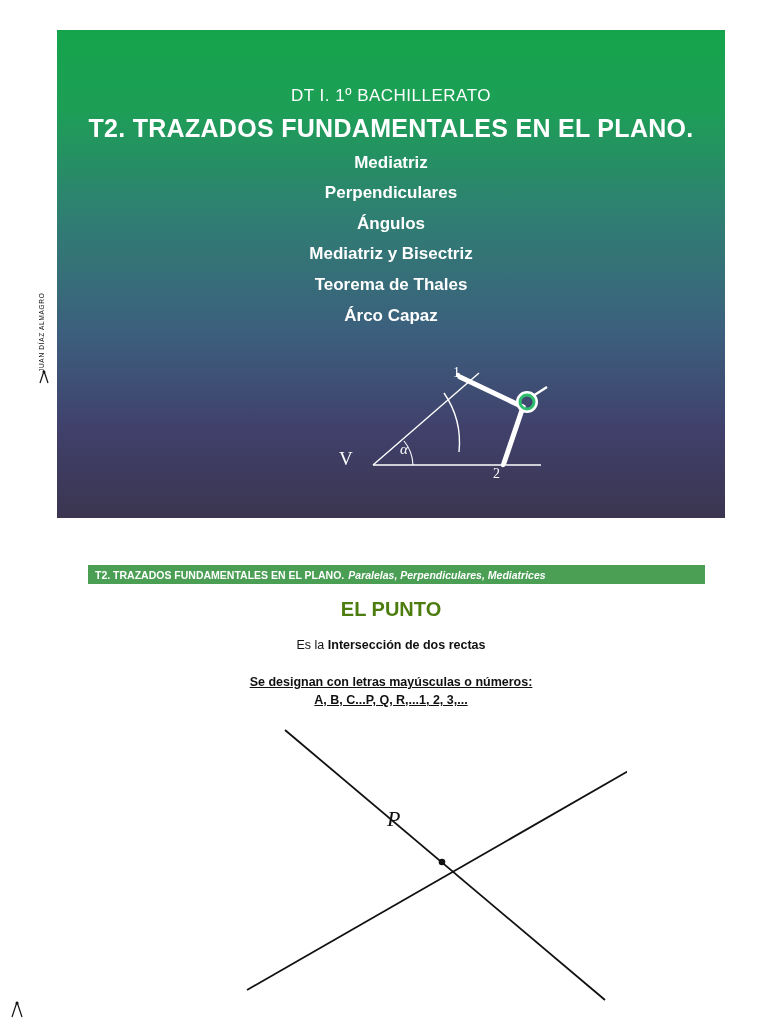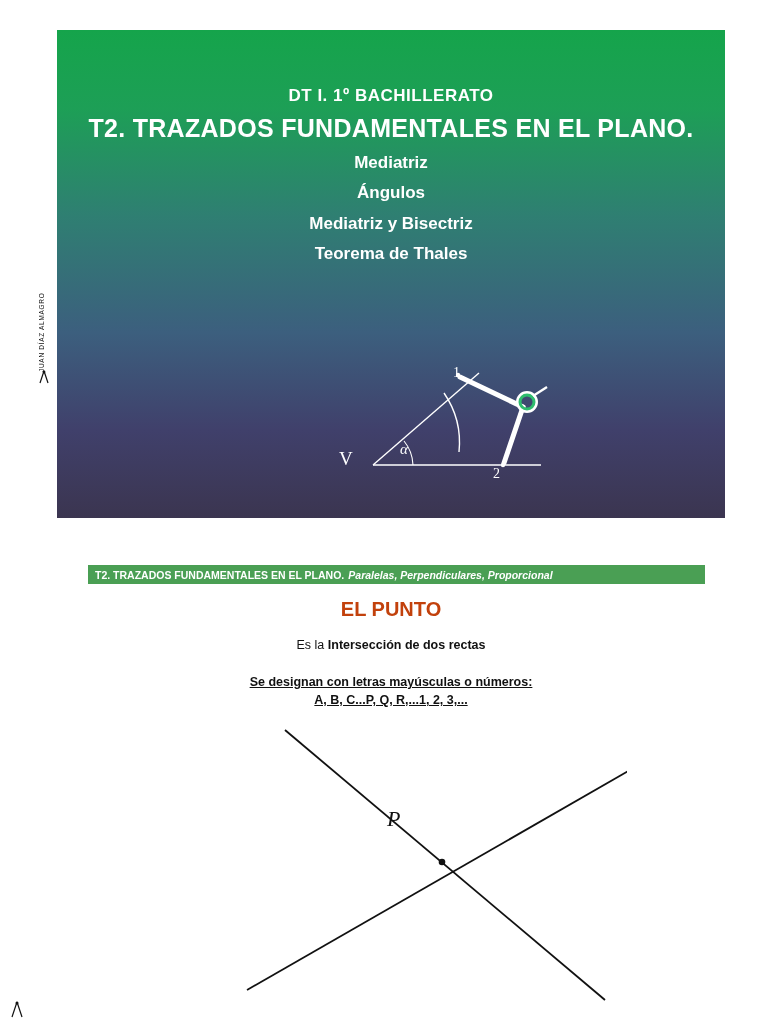--- a/index.html
+++ b/index.html
@@ -31,21 +31,21 @@
   .cover-text {
     position: absolute;
     left: 0;
     top: 56px;
     width: 668px;
     text-align: center;
     color: #ffffff;
   }
   .cover-line-small {
     font-size: 17px;
-    font-weight: bold;
+    font-weight: normal;
     letter-spacing: 0.5px;
     margin-bottom: 6px;
   }
   .cover-title {
     font-size: 25px;
     font-weight: bold;
     line-height: 1.3;
     letter-spacing: 0.3px;
   }
   .cover-sub {
@@ -146,21 +146,21 @@
     margin-left: 4px;
   }
   .s2-title {
     position: absolute;
     left: 0;
     top: 50px;
     width: 668px;
     text-align: center;
     font-size: 20px;
     font-weight: bold;
-    color: #c2410c;
+    color: #4d7c0f;
   }
   .s2-line1 {
     position: absolute;
     left: 0;
     top: 90px;
     width: 668px;
     text-align: center;
     font-size: 12.5px;
     color: #111;
   }
@@ -205,23 +205,25 @@
 <body>
 
 <div class="page">
 
   <div class="slide1">
 
     <div class="cover-text">
       <div class="cover-line-small">DT I. 1º BACHILLERATO</div>
       <div class="cover-title">T2. TRAZADOS FUNDAMENTALES EN EL PLANO.</div>
       <div class="cover-sub">Mediatriz</div>
+      <div class="cover-sub">Perpendiculares</div>
       <div class="cover-sub">Ángulos</div>
       <div class="cover-sub">Mediatriz y Bisectriz</div>
       <div class="cover-sub">Teorema de Thales</div>
+      <div class="cover-sub">Árco Capaz</div>
     </div>
 
     <svg class="angle-fig" viewBox="0 0 260 140">
 
       <line x1="46" y1="110" x2="214" y2="110" stroke="#ffffff" stroke-width="1.4"></line>
 
       <line x1="46" y1="110" x2="152" y2="18" stroke="#ffffff" stroke-width="1.4"></line>
 
       <path d="M 132 97 A 88 88 0 0 0 117 38" fill="none" stroke="#ffffff" stroke-width="1.4"></path>
 
@@ -246,21 +248,21 @@
   <svg class="compass-mark" viewBox="0 0 12 14">
     <path d="M6 1 L2 13 M6 1 L10 13" stroke="#111" stroke-width="1.2" fill="none"></path>
     <circle cx="6" cy="2" r="1.4" fill="#111"></circle>
   </svg>
   <div class="author-vert">JUAN DÍAZ ALMAGRO</div>
 
   <div class="slide2">
 
     <div class="banner">
       <span>T2. TRAZADOS FUNDAMENTALES EN EL PLANO.</span>
-      <em>Paralelas, Perpendiculares, Proporcional</em>
+      <em>Paralelas, Perpendiculares, Mediatrices</em>
     </div>
 
     <div class="s2-title">EL PUNTO</div>
 
     <div class="s2-line1">
       <span>Es la </span><b>Intersección de dos rectas</b>
     </div>
 
     <div class="s2-line2">
       <div>Se designan con letras mayúsculas o números:</div>

